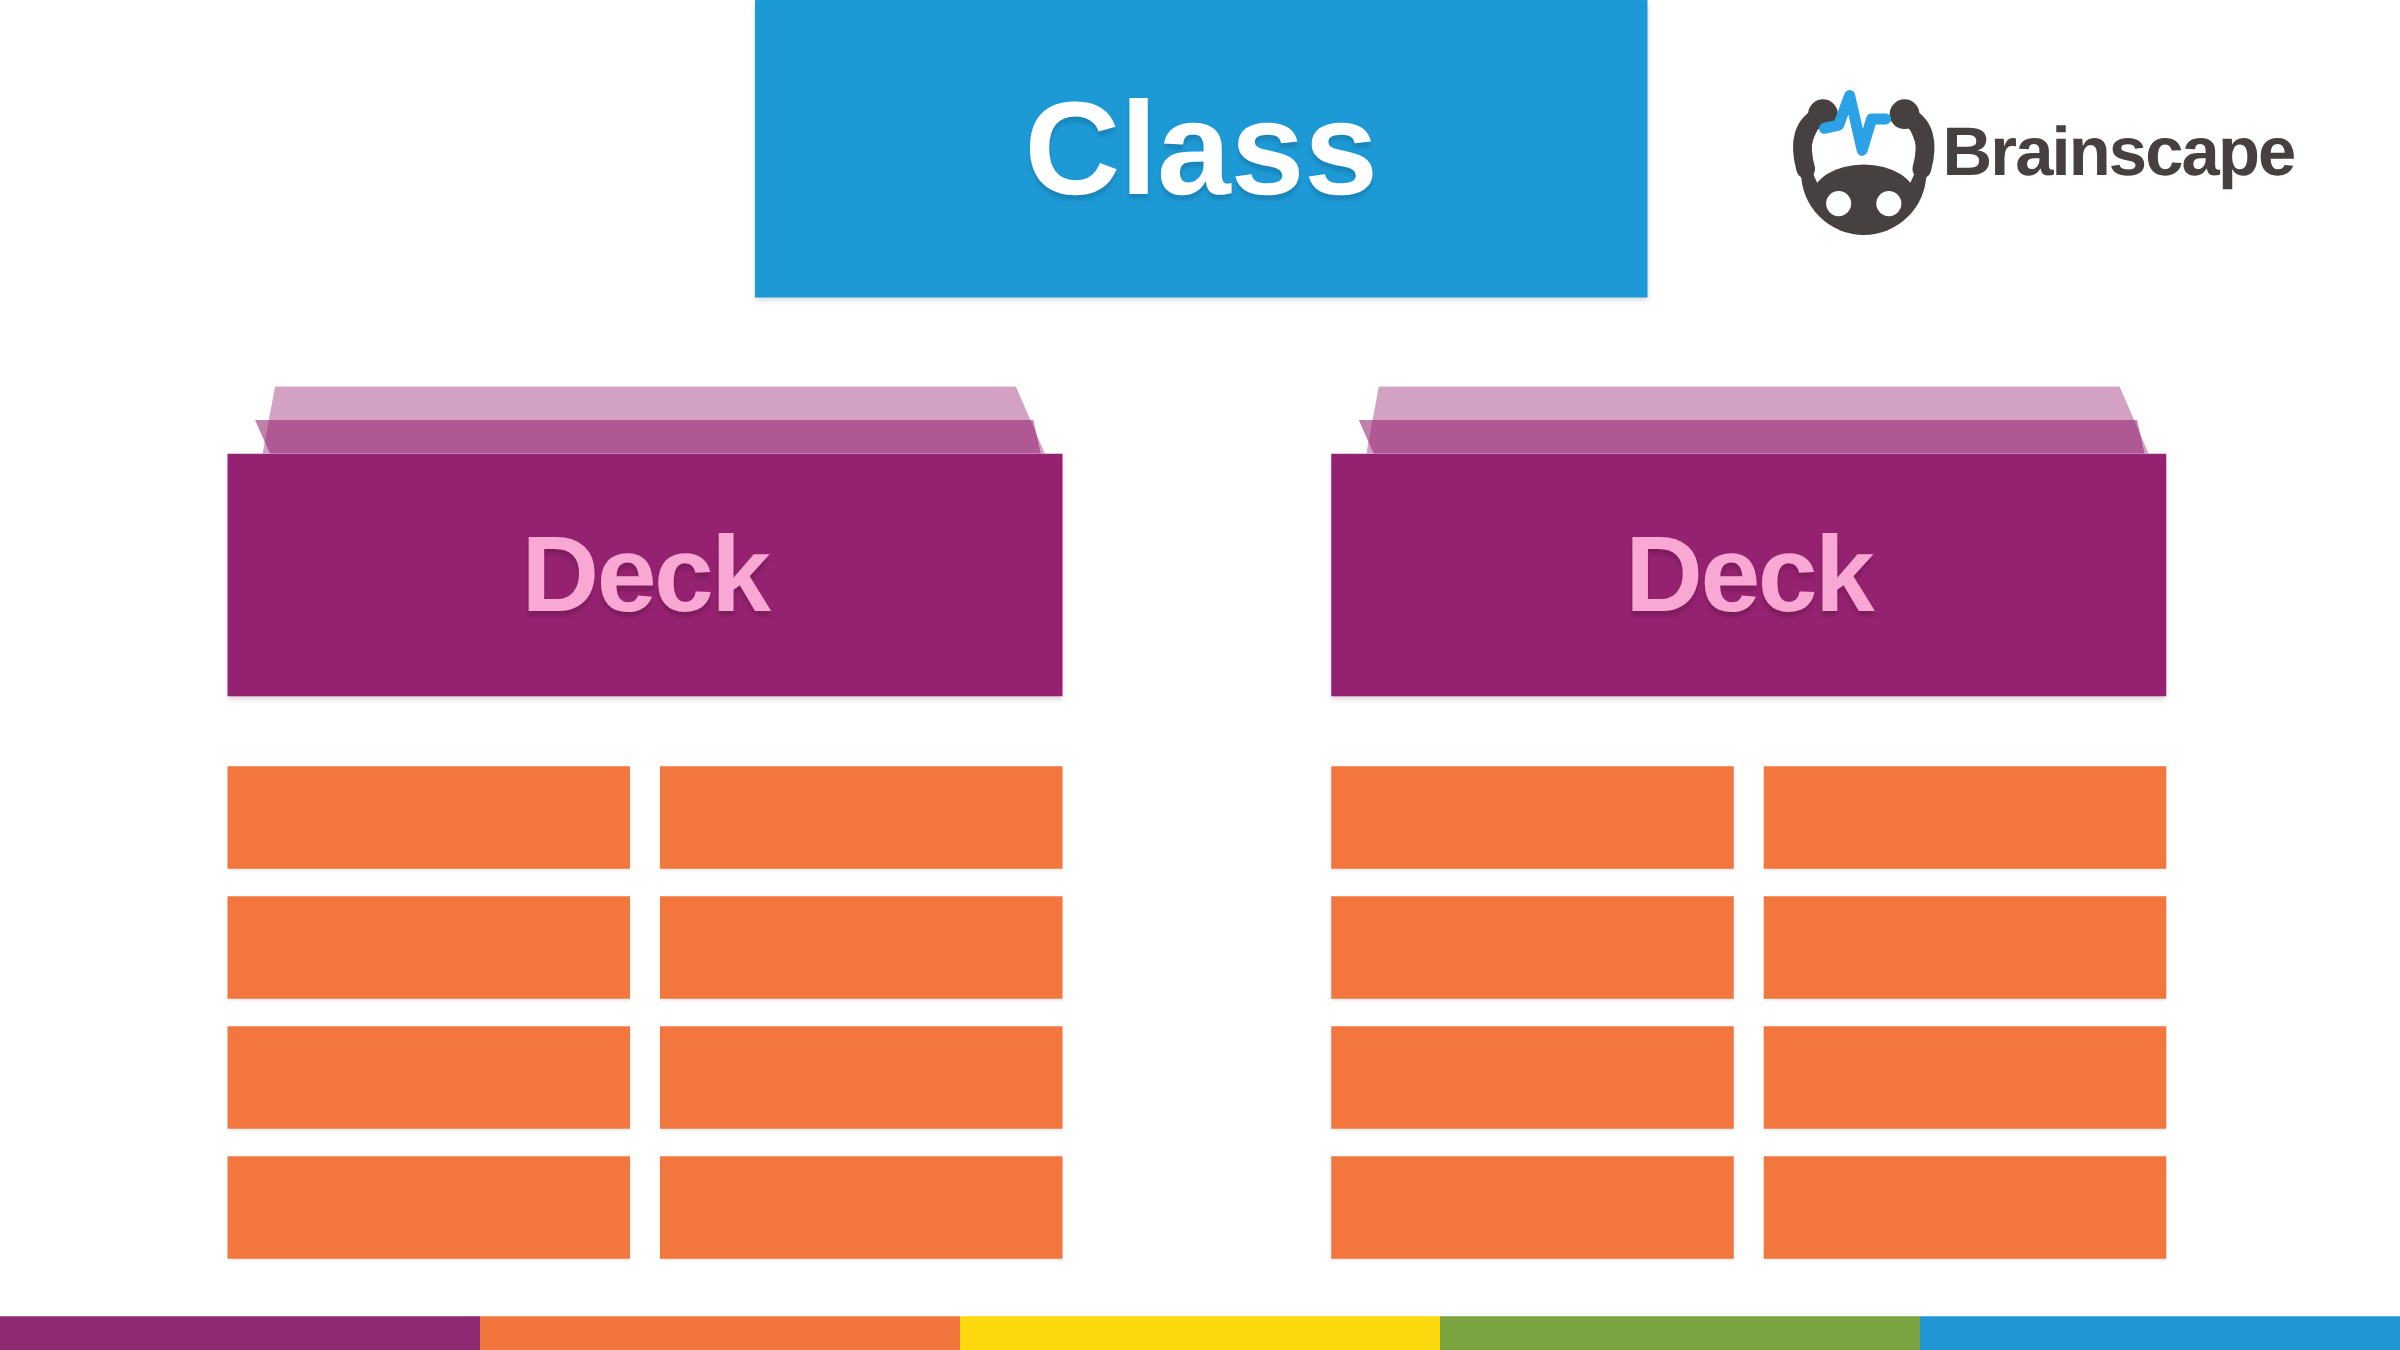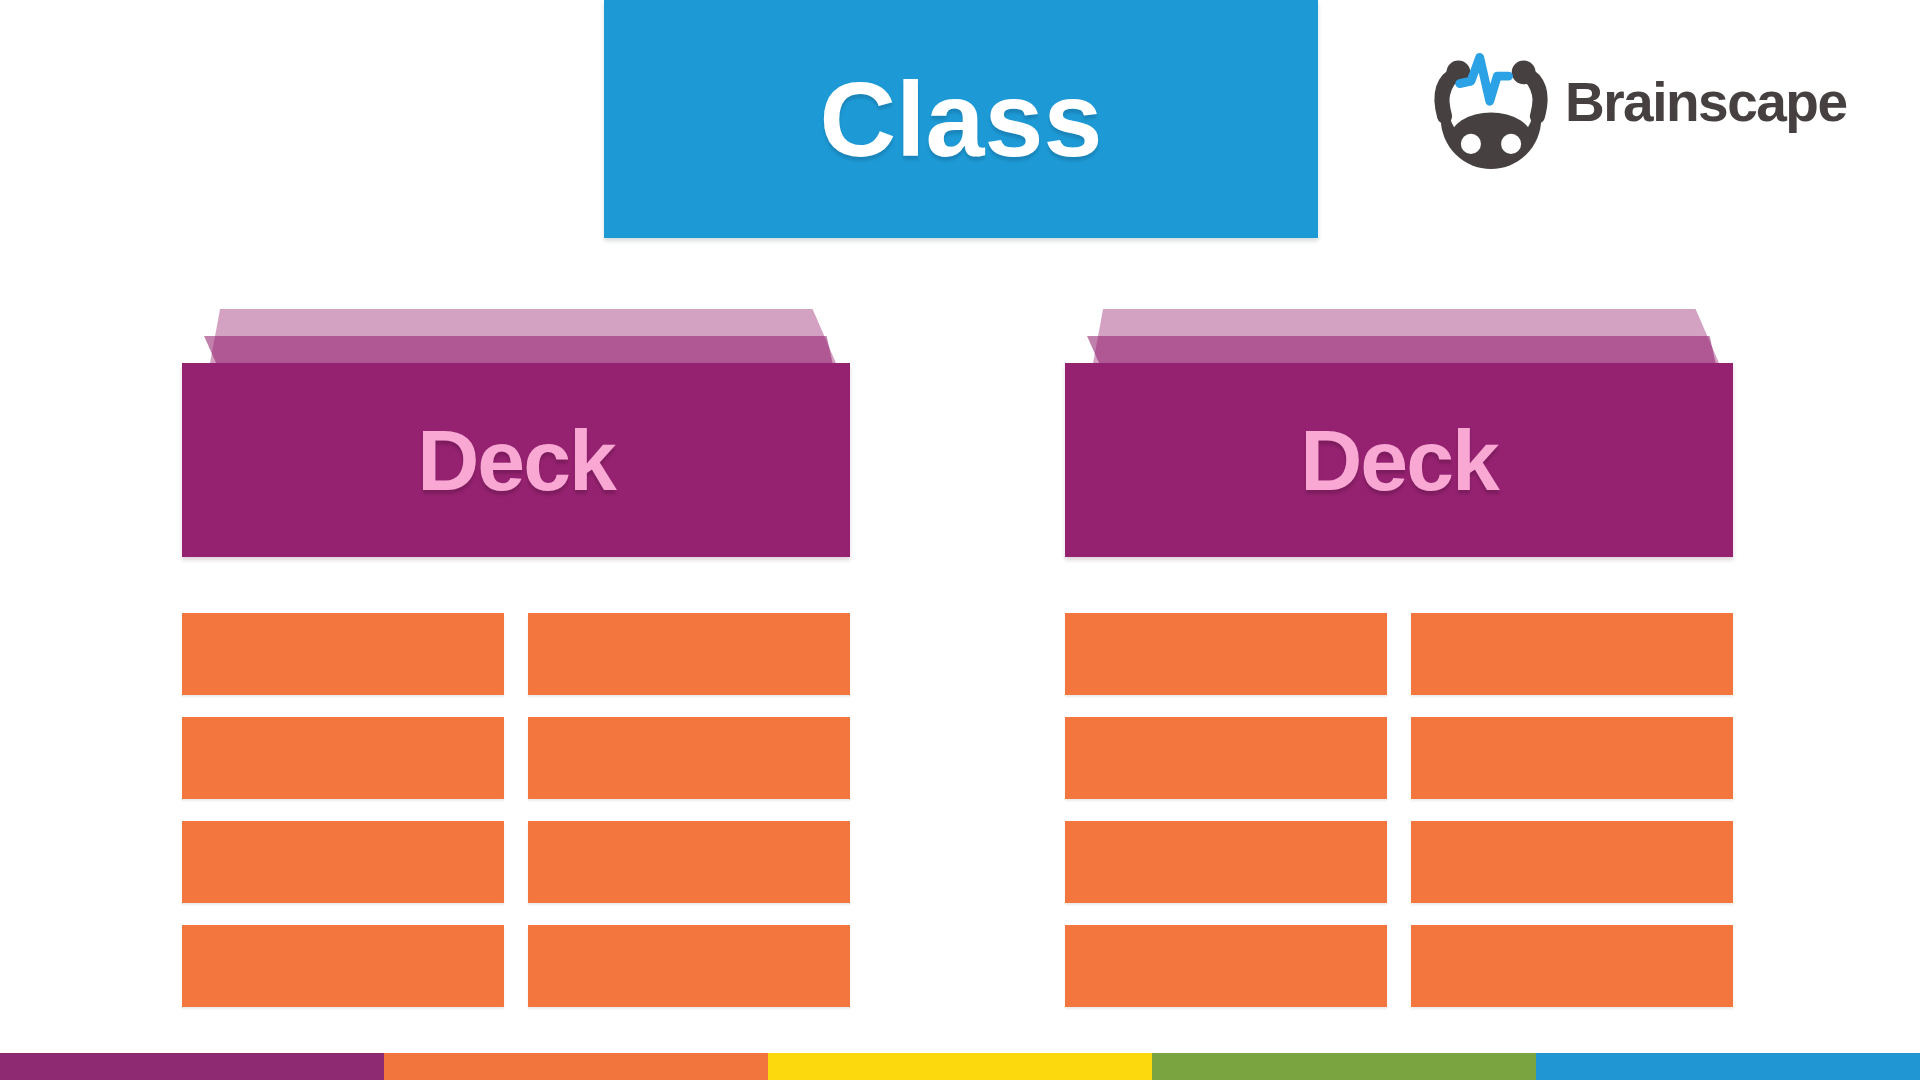--- a/index.html
+++ b/index.html
@@ -34,25 +34,24 @@
     font-size: 106px;
     font-weight: bold;
     letter-spacing: 0px;
     text-shadow: 0 4px 3px rgba(20, 60, 90, 0.22);
   }
 
   
   .logo {
     position: absolute;
     left: 1428px;
-    top: 41px;
+    top: 60px;
     height: 133px;
     display: flex;
     align-items: center;
-    column-gap: 11px;
   }
   .logo svg { display: block; }
   .logo .brand-name {
     color: var(--logo-dark, #474041);
     font-size: 55px;
     font-weight: bold;
     letter-spacing: -1.5px;
     transform: translateY(-6px);
   }
   .lg-dark  { fill: var(--logo-dark, #474041); }

